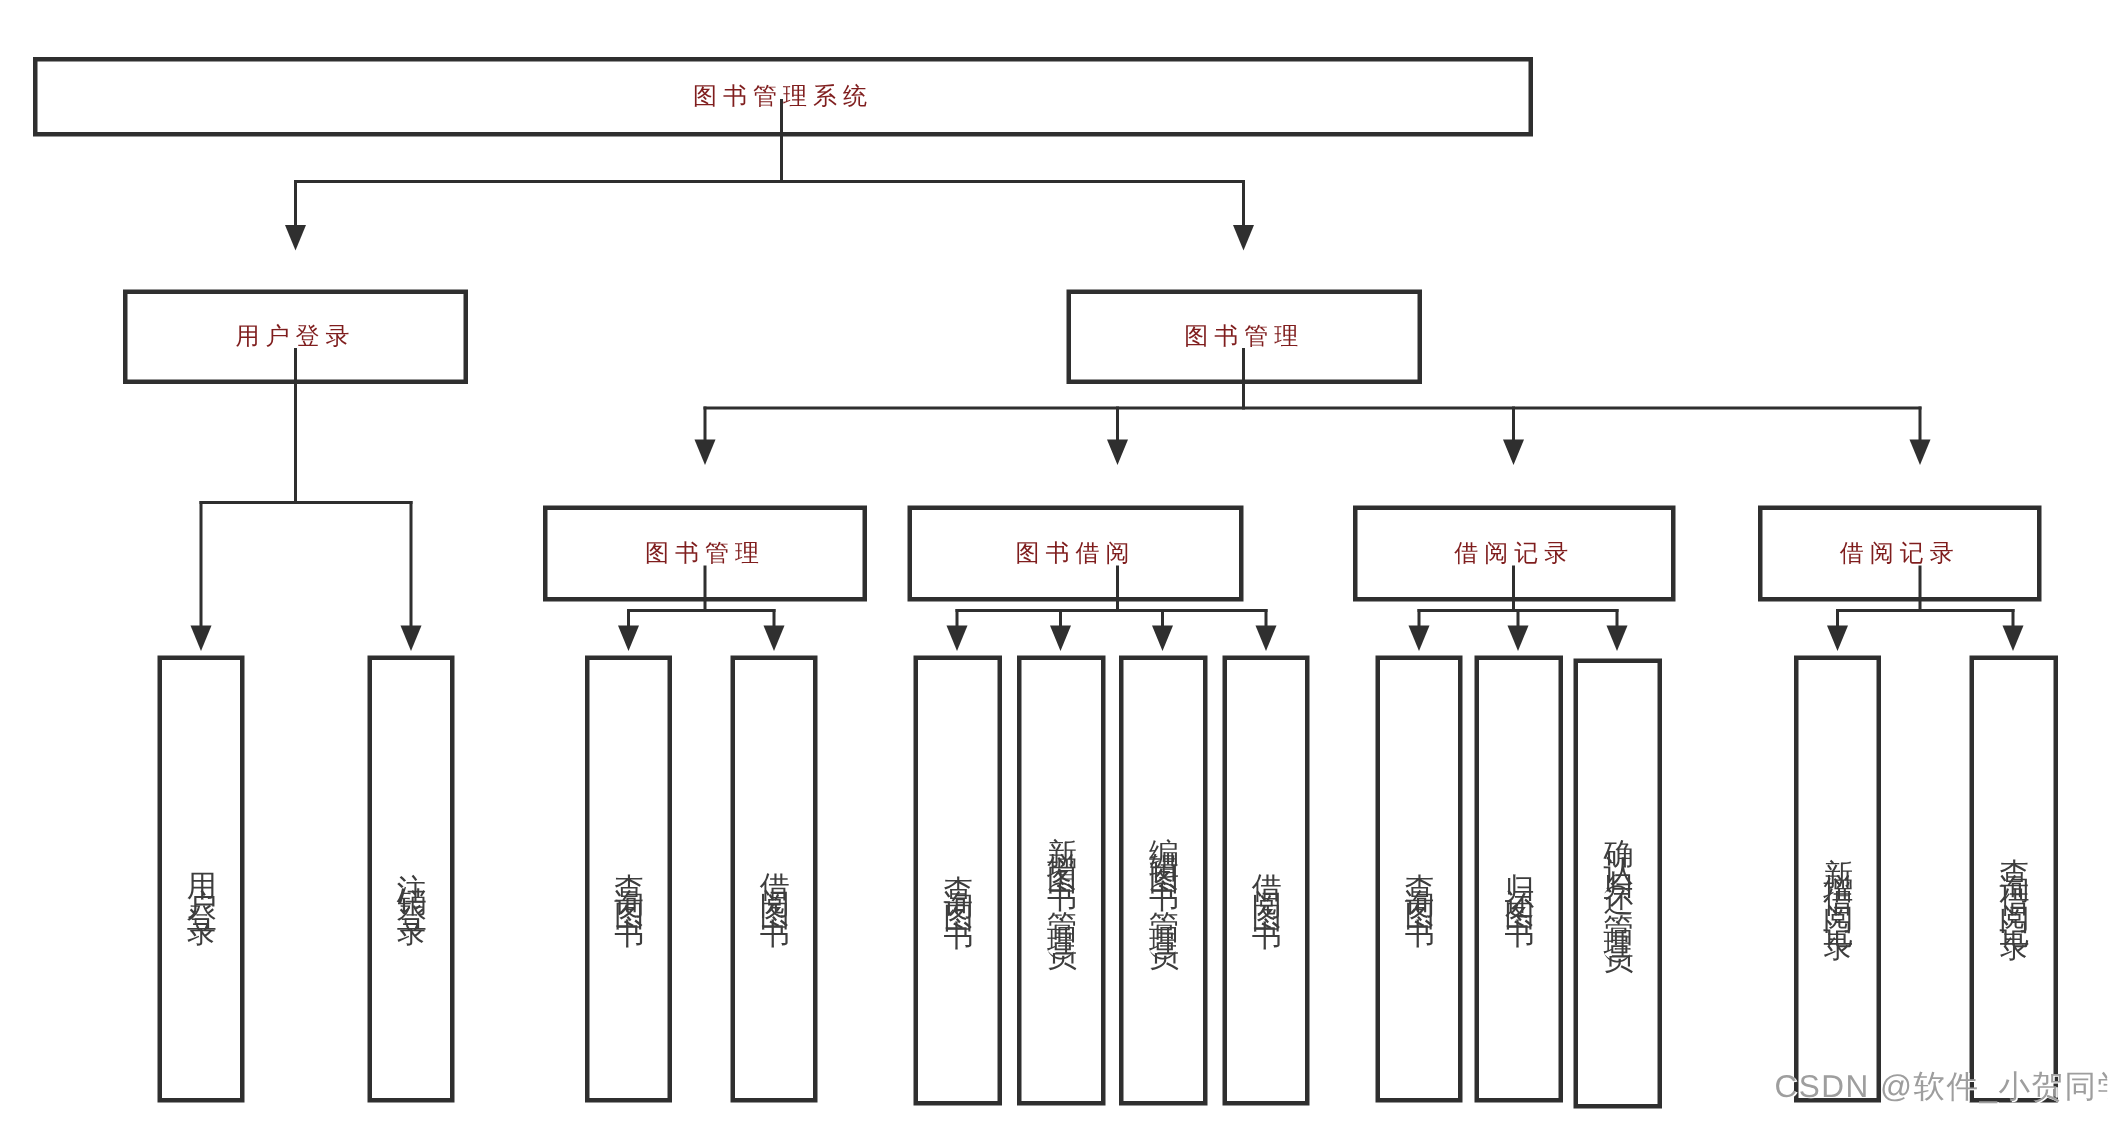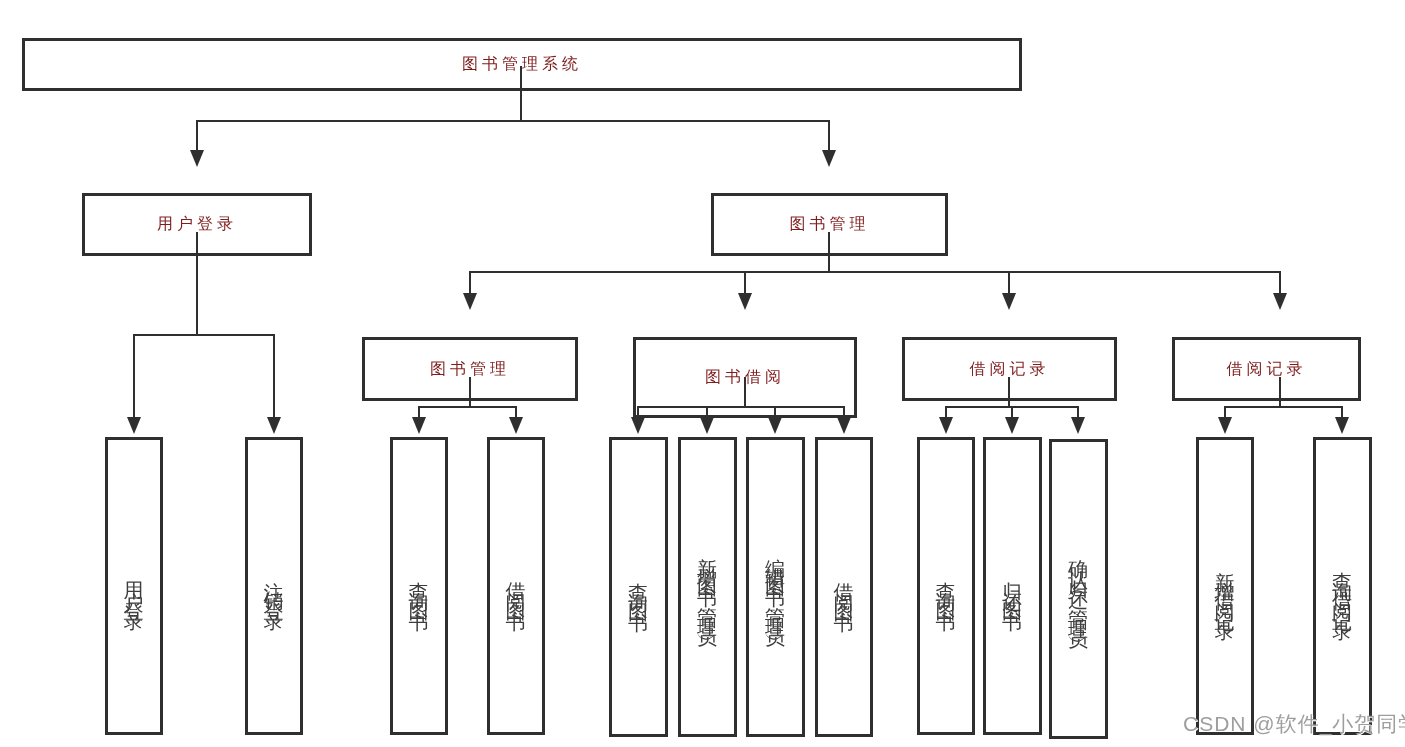--- a/index.html
+++ b/index.html
@@ -99,21 +99,21 @@
   <div class="ln v" style="left:744px;top:271px;height:24px;"></div>
   <div class="arr" style="left:738px;top:293px;"></div>
   <div class="ln v" style="left:1008px;top:271px;height:24px;"></div>
   <div class="arr" style="left:1002px;top:293px;"></div>
   <div class="ln v" style="left:1279px;top:271px;height:24px;"></div>
   <div class="arr" style="left:1273px;top:293px;"></div>
 
   <div class="hnode" style="left:362px;top:313px;width:216px;height:64px;">
     <span>图书管理</span>
   </div>
-  <div class="hnode" style="left:633px;top:313px;width:224px;height:81px;">
+  <div class="hnode" style="left:605px;top:313px;width:224px;height:64px;">
     <span>图书借阅</span>
   </div>
   <div class="hnode" style="left:902px;top:313px;width:215px;height:64px;">
     <span>借阅记录</span>
   </div>
   <div class="hnode" style="left:1172px;top:313px;width:189px;height:64px;">
     <span>借阅记录</span>
   </div>
 
   <div class="ln v" style="left:469px;top:377px;height:31px;"></div>

